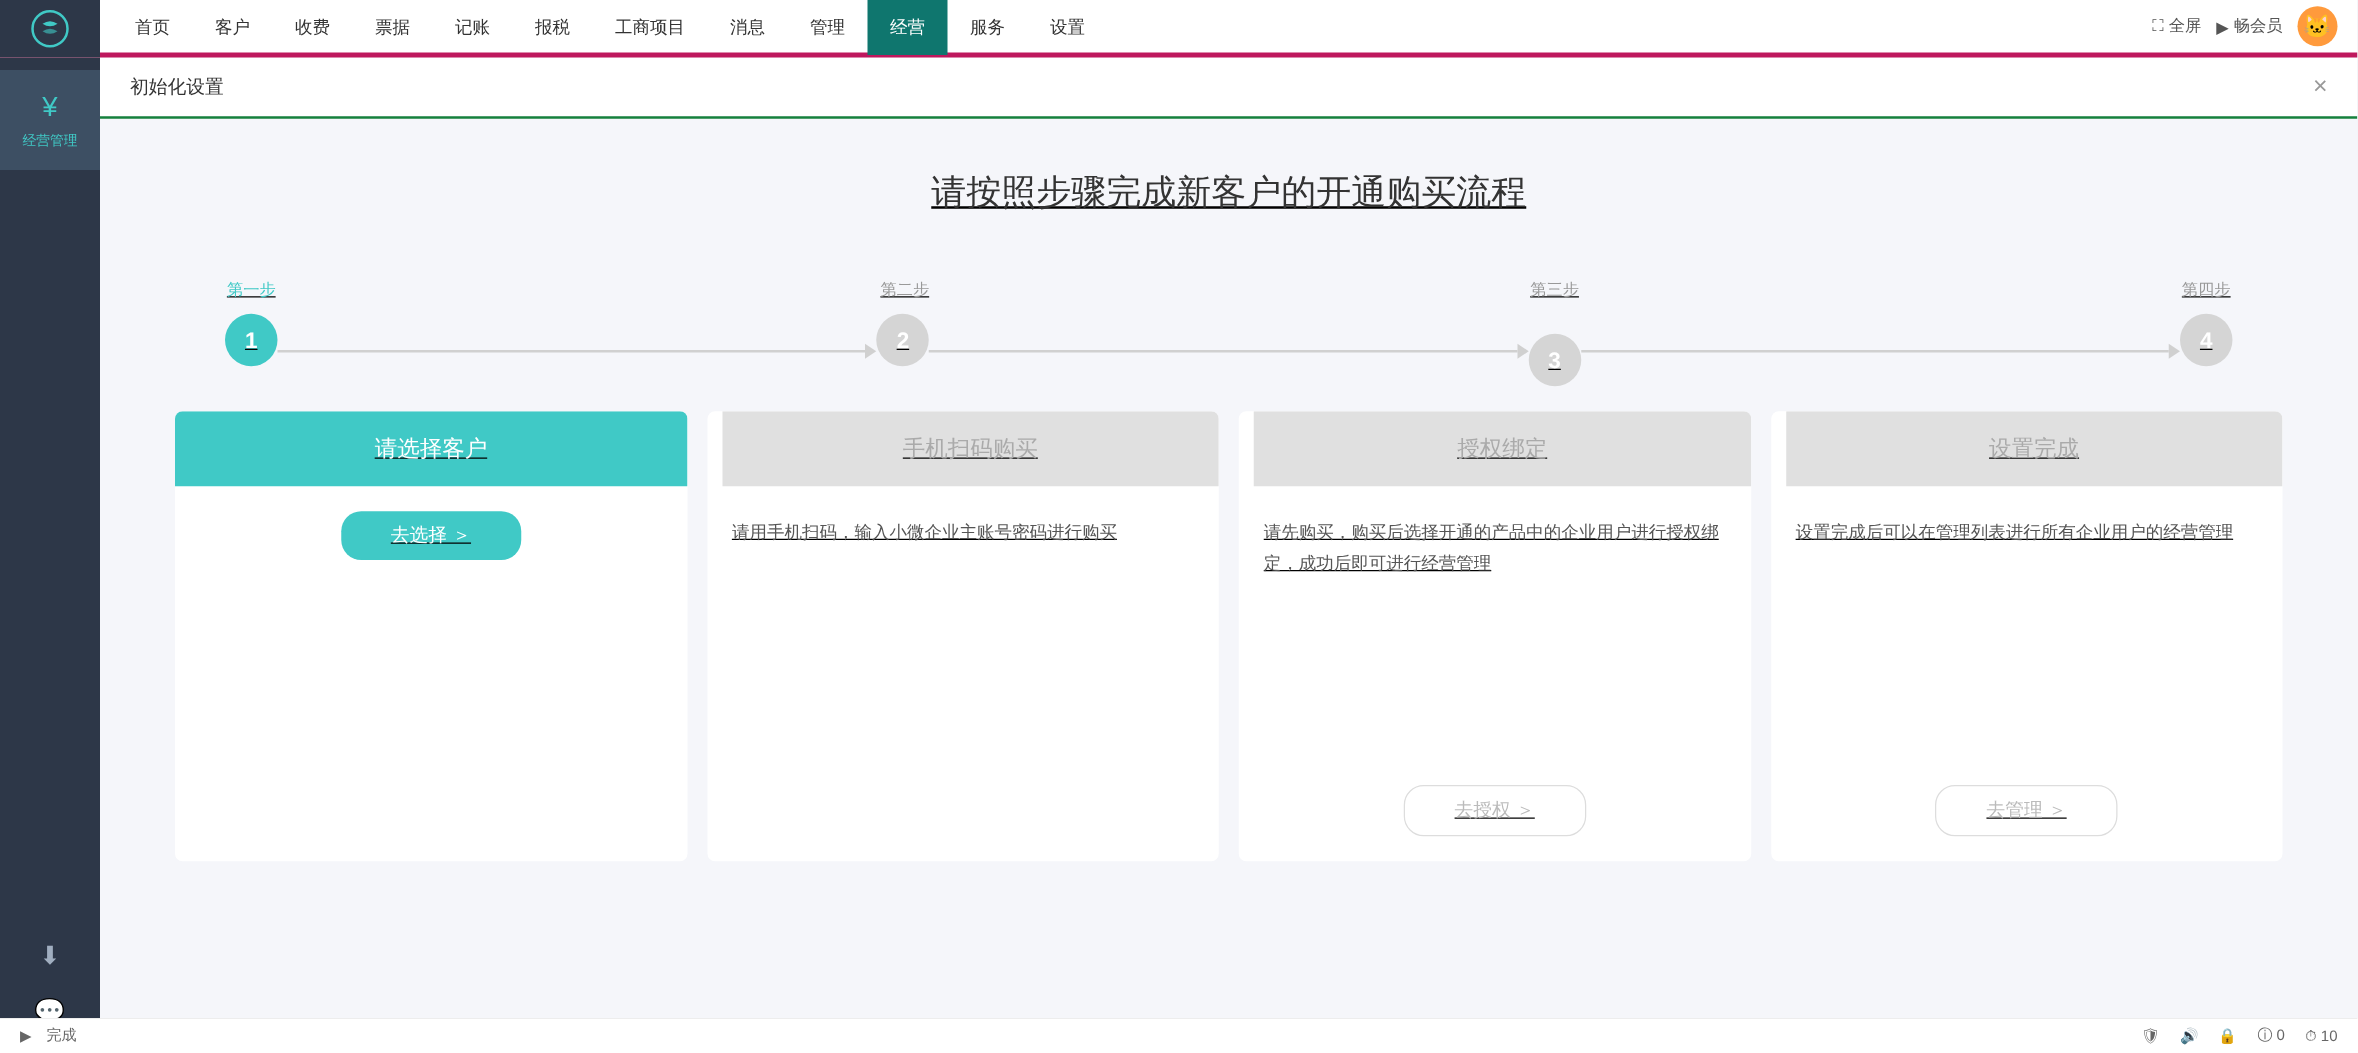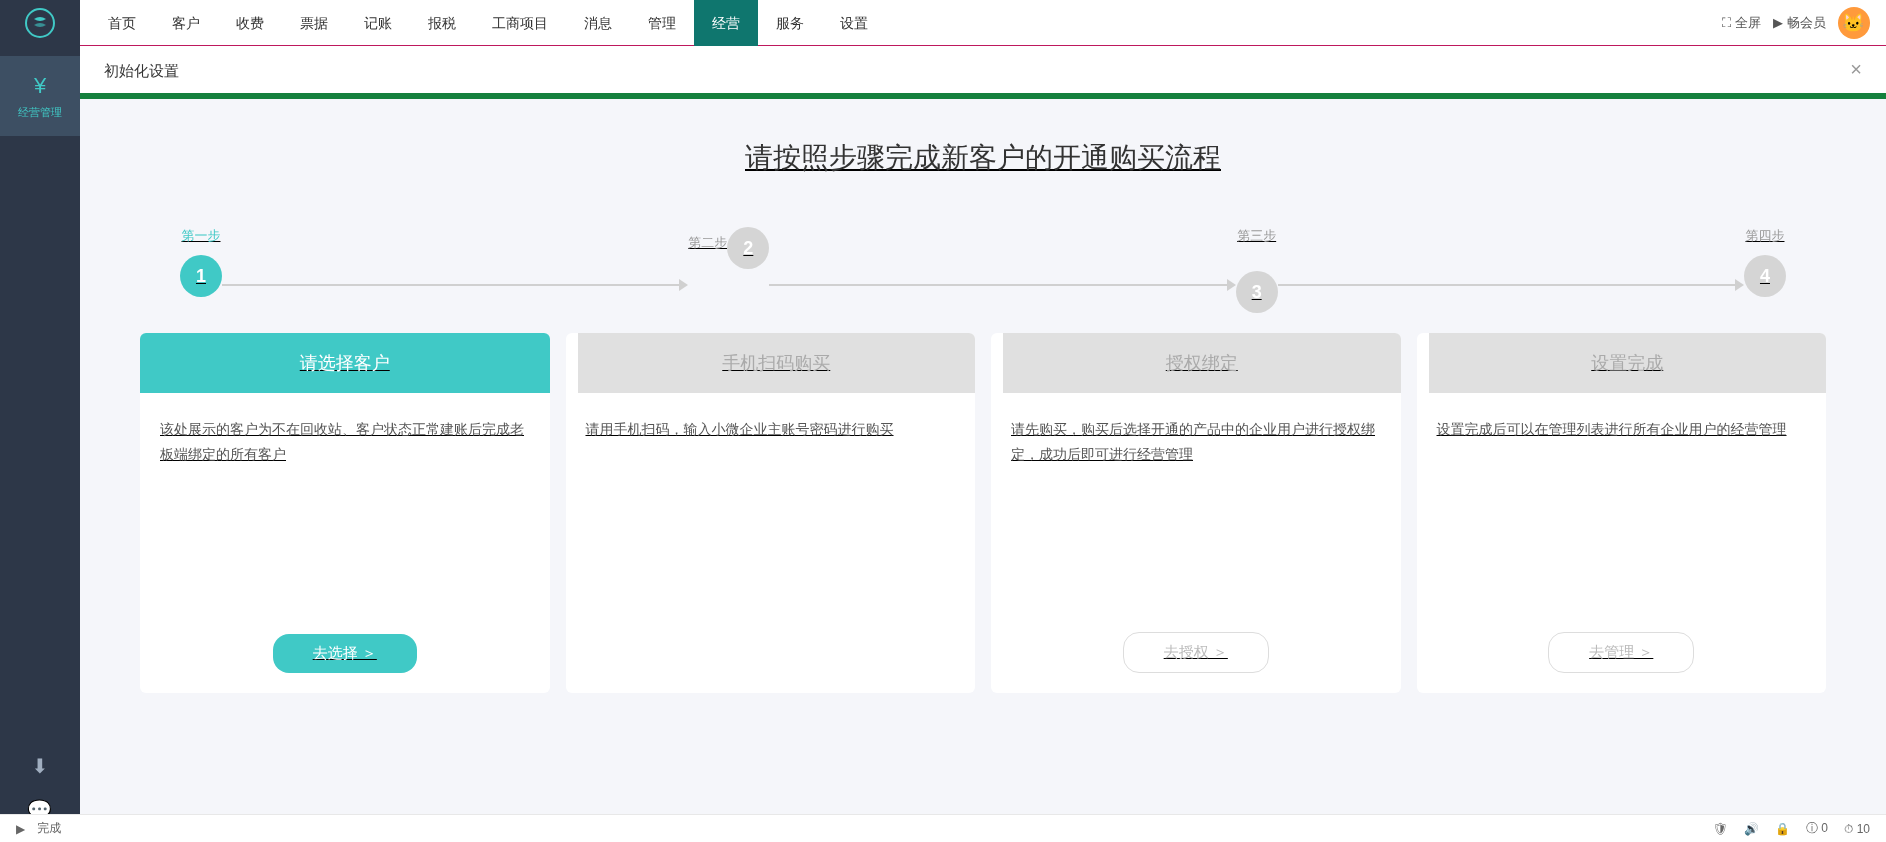--- a/index.html
+++ b/index.html
@@ -1,21 +1,21 @@
 <!DOCTYPE html>
 <html><head>
   <meta charset="utf-8">
   <style>
     * { margin: 0; padding: 0; box-sizing: border-box; }
     body { font-family: "Microsoft YaHei", "PingFang SC", sans-serif; background: #f0f2f5; width: 1886px; height: 842px; overflow: hidden; }
 
     
     .topbar {
       display: flex; align-items: center; height: 46px;
-      background: #fff; border-bottom: 1px solid #be185d;
+      background: #fff; border-bottom: 4px solid #be185d;
       padding: 0 0 0 90px;
     }
     .topbar-logo {
       position: absolute; left: 0; top: 0;
       width: 80px; height: 46px;
       background: #2d3748;
       display: flex; align-items: center; justify-content: center;
     }
     .topbar-logo svg { width: 32px; height: 32px; }
     .nav-items { display: flex; align-items: center; gap: 0; flex: 1; }
@@ -57,22 +57,22 @@
     }
     .sidebar-bottom-icon { color: #a0aec0; font-size: 20px; cursor: pointer; }
 
     
     .main-content {
       flex: 1; background: #f5f6fa; overflow: auto;
       padding: 0;
     }
     .content-header {
       background: #fff; padding: 12px 24px;
-      display: flex; align-items: flex-end; justify-content: space-between;
-      border-bottom: 6px solid #15803d;
+      display: flex; align-items: center; justify-content: space-between;
+      border-bottom: 2px solid #15803d;
     }
     .content-header-title { font-size: 15px; color: #333; }
     .close-btn { font-size: 20px; color: #999; cursor: pointer; }
 
     
     .wizard-container {
       padding: 40px 60px;
       text-decoration: underline;
     }
     .wizard-title {
@@ -196,21 +196,21 @@
         <div style="display:flex;flex-direction:column;align-items:center;">
           <span style="font-size:13px;color:#40c9c6;margin-bottom:10px;">第一步</span>
           <div style="width:42px;height:42px;border-radius:50%;background:#40c9c6;color:#fff;display:flex;align-items:center;justify-content:center;font-size:18px;font-weight:bold;z-index:2;">1</div>
         </div>
 
         <div style="flex:1;display:flex;align-items:center;padding-top:52px;">
           <div style="flex:1;height:2px;background:#d0d0d0;"></div>
           <div style="width:0;height:0;border-left:9px solid #d0d0d0;border-top:6px solid transparent;border-bottom:6px solid transparent;"></div>
         </div>
 
-        <div style="display:flex;align-items:center;">
+        <div style="display:flex;flex-direction:column;align-items:flex-end;">
           <span style="font-size:13px;color:#999;margin-bottom:10px;">第二步</span>
           <div style="width:42px;height:42px;border-radius:50%;background:#d5d5d5;color:#fff;display:flex;align-items:center;justify-content:center;font-size:18px;font-weight:bold;">2</div>
         </div>
 
         <div style="flex:1;display:flex;align-items:center;padding-top:52px;">
           <div style="flex:1;height:2px;background:#d0d0d0;"></div>
           <div style="width:0;height:0;border-left:9px solid #d0d0d0;border-top:6px solid transparent;border-bottom:6px solid transparent;"></div>
         </div>
 
         <div style="display:flex;flex-direction:column;align-items:center;gap:16px;">
@@ -226,21 +226,20 @@
         <div style="display:flex;flex-direction:column;align-items:center;">
           <span style="font-size:13px;color:#999;margin-bottom:10px;">第四步</span>
           <div style="width:42px;height:42px;border-radius:50%;background:#d5d5d5;color:#fff;display:flex;align-items:center;justify-content:center;font-size:18px;font-weight:bold;">4</div>
         </div>
       </div>
 
       <div class="cards-row">
 
         <div class="step-card">
           <div class="card-header active">请选择客户</div>
-          <div class="card-body">该处展示的客户为不在回收站、客户状态正常建账后完成老板端绑定的所有客户</div>
           <div class="card-footer">
             <button class="btn-action primary">去选择 ＞</button>
           </div>
         </div>
 
         <div class="step-card">
           <div class="card-header inactive">手机扫码购买</div>
           <div class="card-body">请用手机扫码，输入小微企业主账号密码进行购买</div>
           <div class="card-footer">
           </div>

